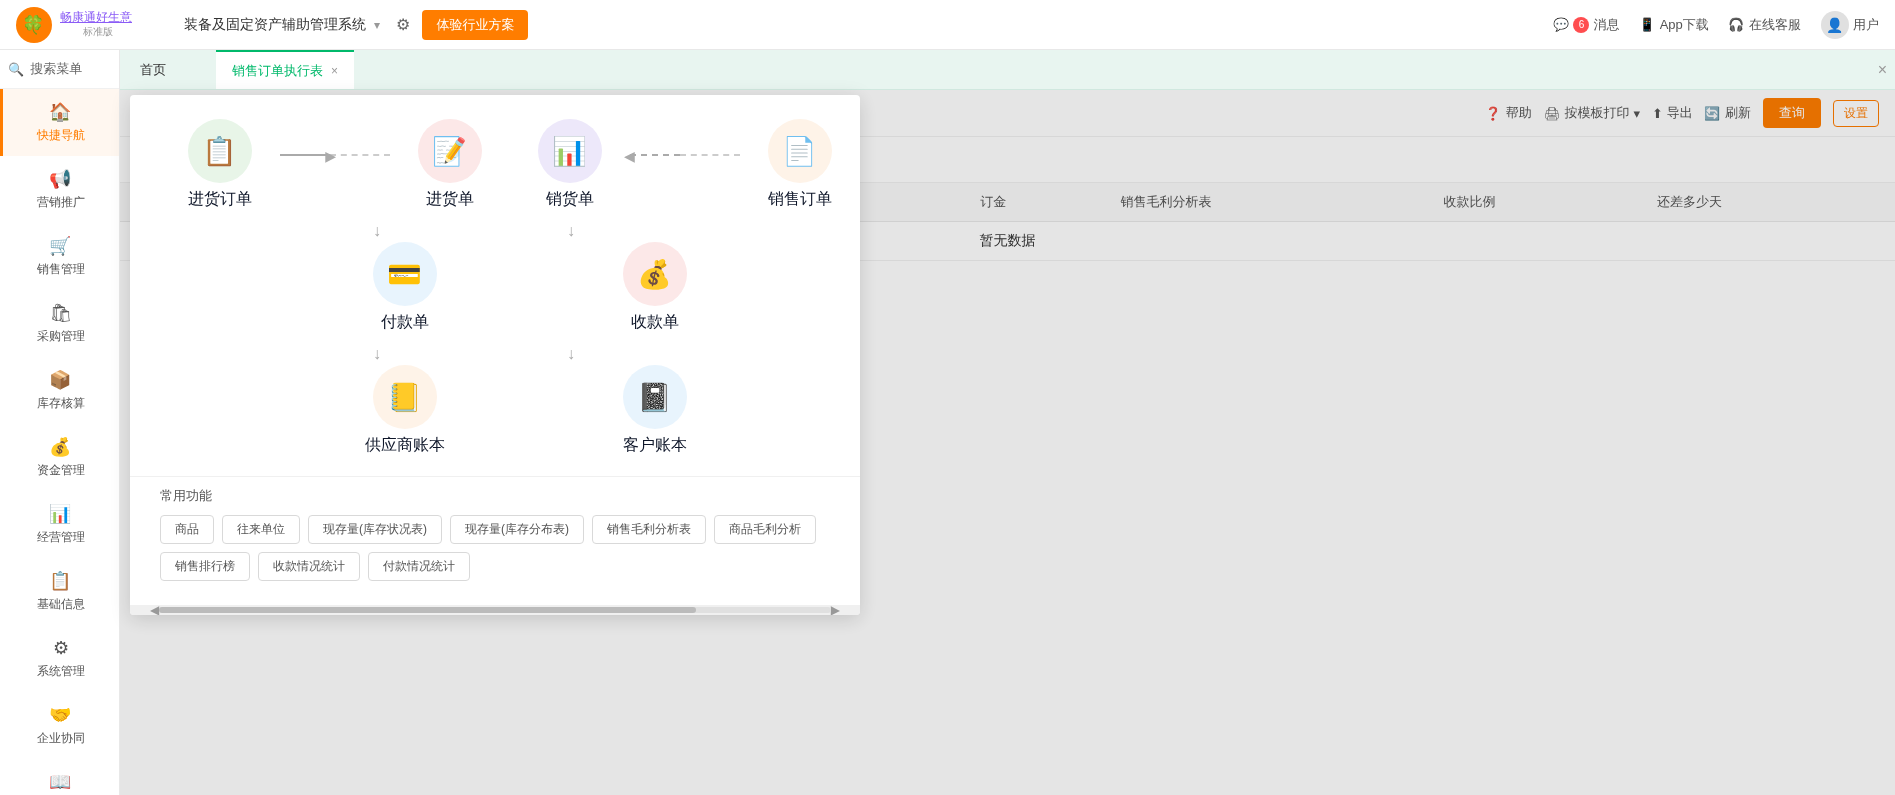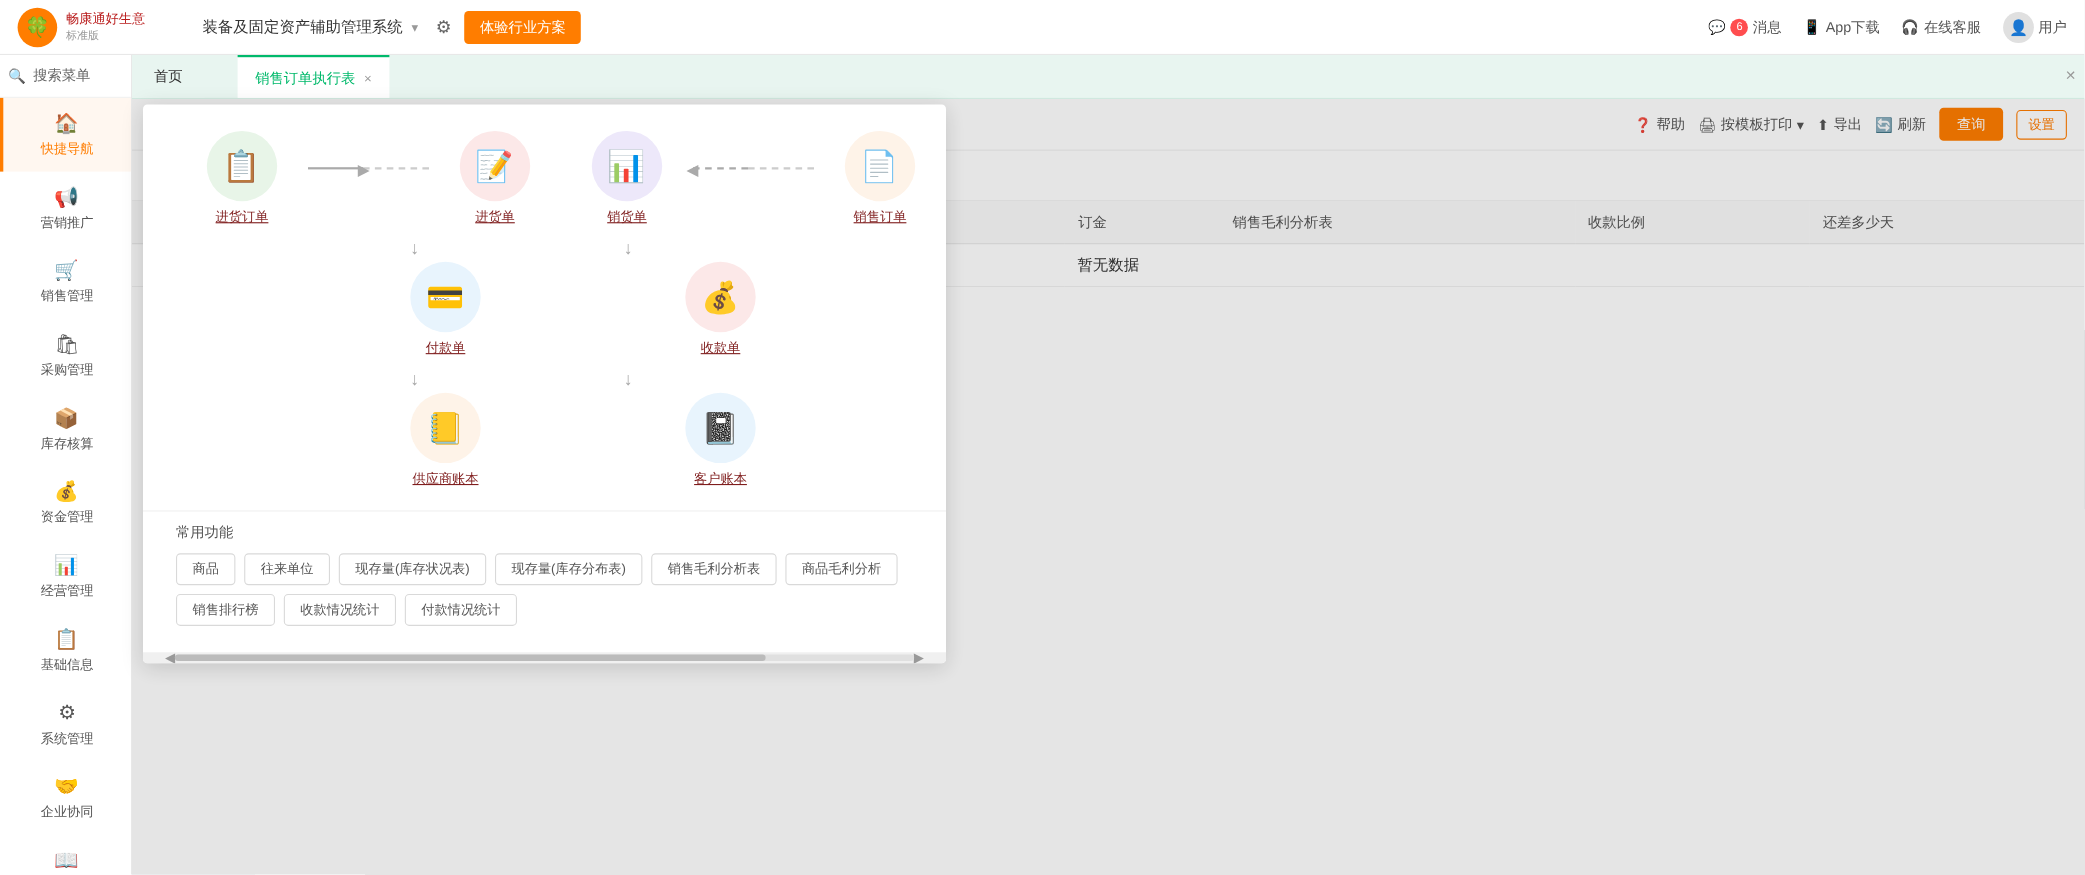--- a/index.html
+++ b/index.html
@@ -26,22 +26,22 @@
       width: 36px;
       height: 36px;
       background: #ff7d00;
       border-radius: 50%;
       display: flex;
       align-items: center;
       justify-content: center;
       color: white;
       font-size: 18px;
     }
-    .logo-text { font-size: 12px; color: #b91c1c; line-height: 1.3; }
-    .logo-sub { font-size: 10px; color: #999; }
+    .logo-text { font-size: 12px; color: #8b5cf6; line-height: 1.3; text-decoration: underline; }
+    .logo-sub { font-size: 10px; color: #999; margin-left: 23px; }
     .system-title-area {
       display: flex;
       align-items: center;
       gap: 8px;
       margin-left: 20px;
     }
     .system-title { font-size: 14px; color: #333; margin-left: 28px; }
     .system-title-dropdown {
       cursor: pointer;
       color: #999;
@@ -337,21 +337,21 @@
     }
     .flow-circle {
       width: 64px;
       height: 64px;
       border-radius: 50%;
       display: flex;
       align-items: center;
       justify-content: center;
       font-size: 28px;
     }
-    .flow-label { font-size: 12px; color: #7f1d1d; text-decoration: underline; }
+    .flow-label { font-size: 16px; color: #0f172a; }
     .flow-arrow-h {
       flex: 1;
       display: flex;
       align-items: center;
       justify-content: center;
       padding-bottom: 20px;
     }
     .flow-arrow-h::after {
       content: '';
       display: block;

